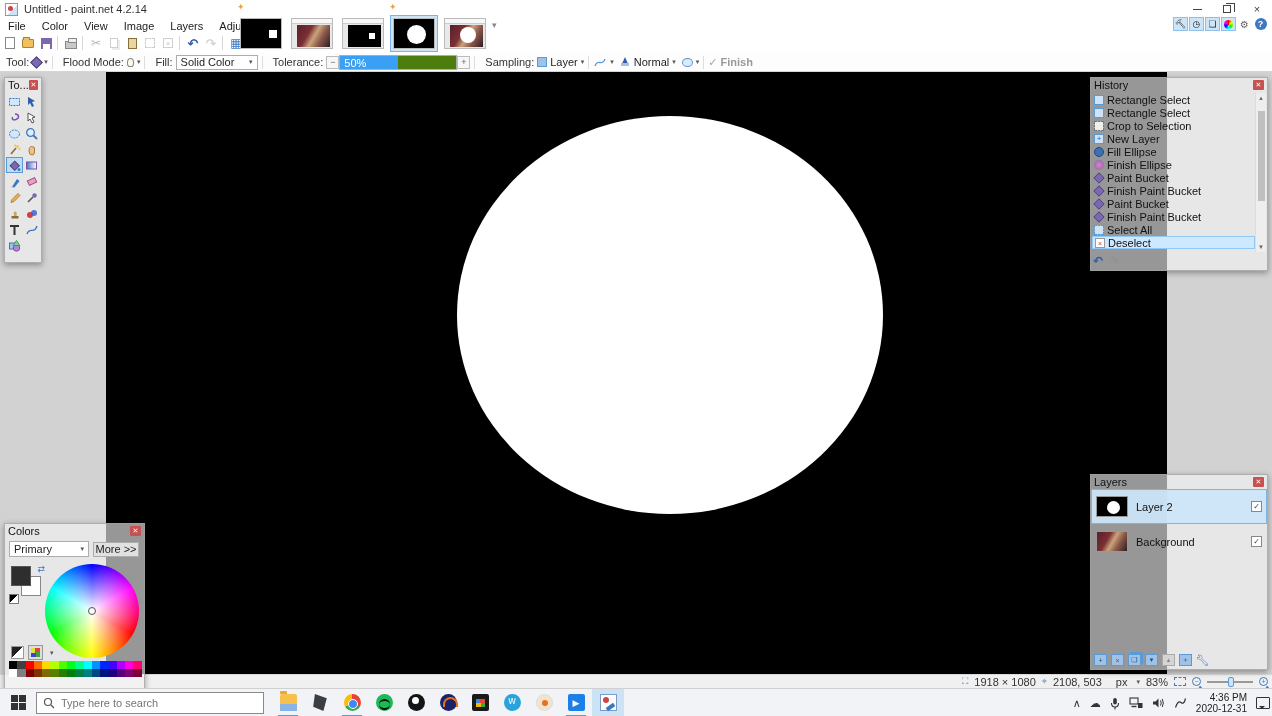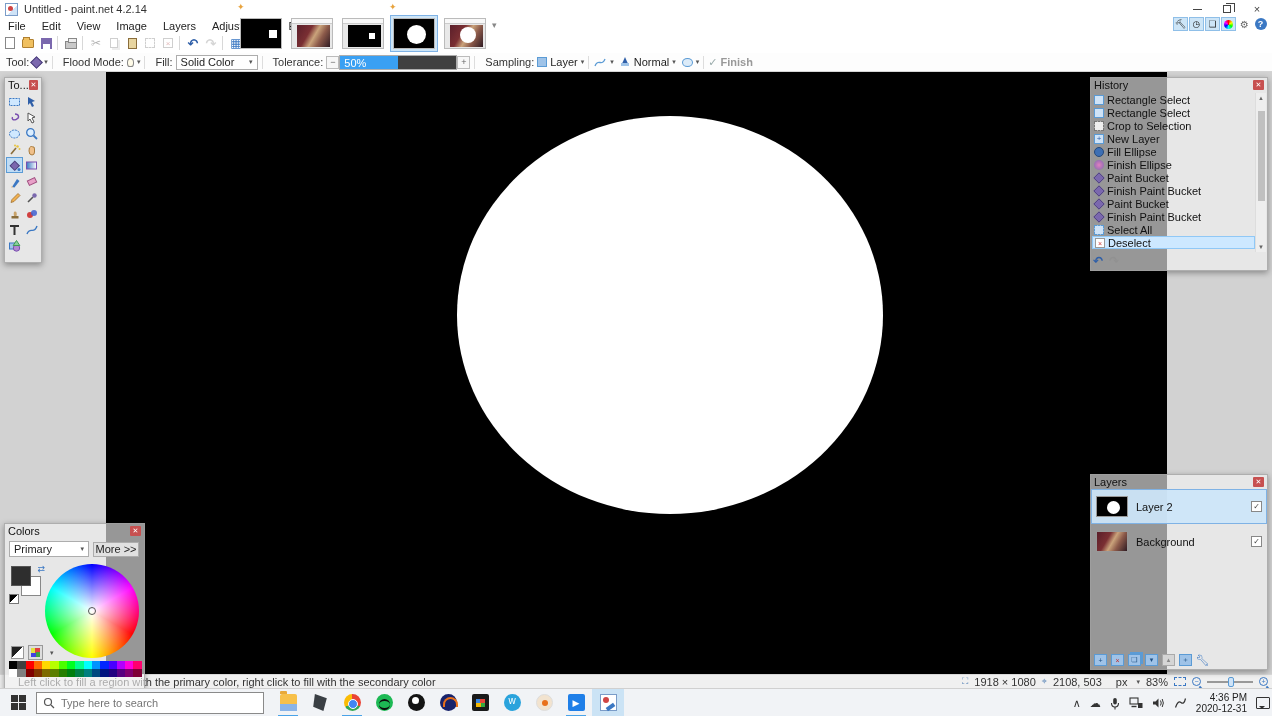--- a/index.html
+++ b/index.html
@@ -59,21 +59,21 @@
   .tabs-chevron { position:absolute; left:492px; top:20px; color:#888; font-size:9px; z-index:22; }
 
   
   .optbar { position:absolute; left:0; top:53px; width:1272px; height:19px; background:#fdfdfd; border-bottom:1px solid #d5d5d5; display:flex; align-items:center; z-index:18; }
   .opt-label { color:#333; margin:0 3px 0 6px; }
   .opt-sep { width:1px; height:13px; background:#ddd; margin:0 4px; }
   .caret { font-size:7px; color:#555; margin-left:3px; }
   .combo { height:15px; background:#fff; border:1px solid #adadad; display:flex; align-items:center; padding:0 4px; }
   .bucket-mini { width:9px; height:9px; background:#7b68ae; transform:rotate(45deg); border:1px solid #4a3f7a; }
   .bulb-gl { width:7px; height:9px; border:1px solid #888; border-radius:50% 50% 40% 40%; background:#fffbe8; }
-  .tol-slider { width:118px; height:15px; border:1px solid #adadad; background:#404040; position:relative; }
+  .tol-slider { width:118px; height:15px; border:1px solid #adadad; background:#4d7c0f; position:relative; }
   .tol-fill { position:absolute; left:0; top:0; bottom:0; width:50%; background:#3aa0f3; }
   .tol-text { position:absolute; left:4px; top:1px; color:#fff; z-index:1; }
   .stepper { width:13px; height:13px; border:1px solid #bbb; color:#666; font-size:9px; display:flex; align-items:center; justify-content:center; background:#f7f7f7; }
   .swatch-blue { width:10px; height:10px; background:#9fc3e8; border:1px solid #5b9bd5; }
   .ellipse-gl { width:11px; height:9px; border:1px solid #5b9bd5; border-radius:50%; background:#dcebf8; }
   .finish-chk { color:#9aa; margin-right:3px; }
   .finish-lbl { color:#999;font-weight:bold; }
 
   
   .workspace { position:absolute; left:0; top:72px; width:1272px; height:602px; background:#d2d2d2; z-index:1; }
@@ -215,21 +215,21 @@
         <span class="restore-glyph"></span>
       </div>
     <div class="win-btn">
         <span>×</span>
       </div>
   </div>
 </div>
 
 <div class="menubar">
   <span class="menu-item">File</span>
-  <span class="menu-item">Edit</span>
+  <span class="menu-item">Color</span>
   <span class="menu-item">View</span>
   <span class="menu-item">Image</span>
   <span class="menu-item">Layers</span>
   <span class="menu-item">Adjustments</span>
   <span class="menu-item">Effects</span>
 </div>
 
 <div class="panel-toggles">
   <div class="ptoggle">
       <span>🔨︎</span>
@@ -658,21 +658,20 @@
       <span class="pal-cell" style="background: rgb(0, 19, 127);"></span>
       <span class="pal-cell" style="background: rgb(33, 0, 127);"></span>
       <span class="pal-cell" style="background: rgb(87, 0, 127);"></span>
       <span class="pal-cell" style="background: rgb(127, 0, 110);"></span>
       <span class="pal-cell" style="background: rgb(127, 0, 55);"></span>
     </div>
   </div>
 </div>
 
 <div class="statusbar">
-  <span class="hint">Left click to fill a region with the primary color, right click to fill with the secondary color</span>
   <div class="sb-right">
     <span class="sb-icon">⛶</span>
     <span class="sb-text">1918 × 1080</span>
     <span class="sb-icon">⌖</span>
     <span class="sb-text">2108, 503</span>
     <span class="sb-text" style="margin-left:8px;">px</span>
     <span class="caret">▾</span>
     <span class="sb-text">83%</span>
     <span class="fit-gl"></span>
     <span class="mag-gl">−</span>

